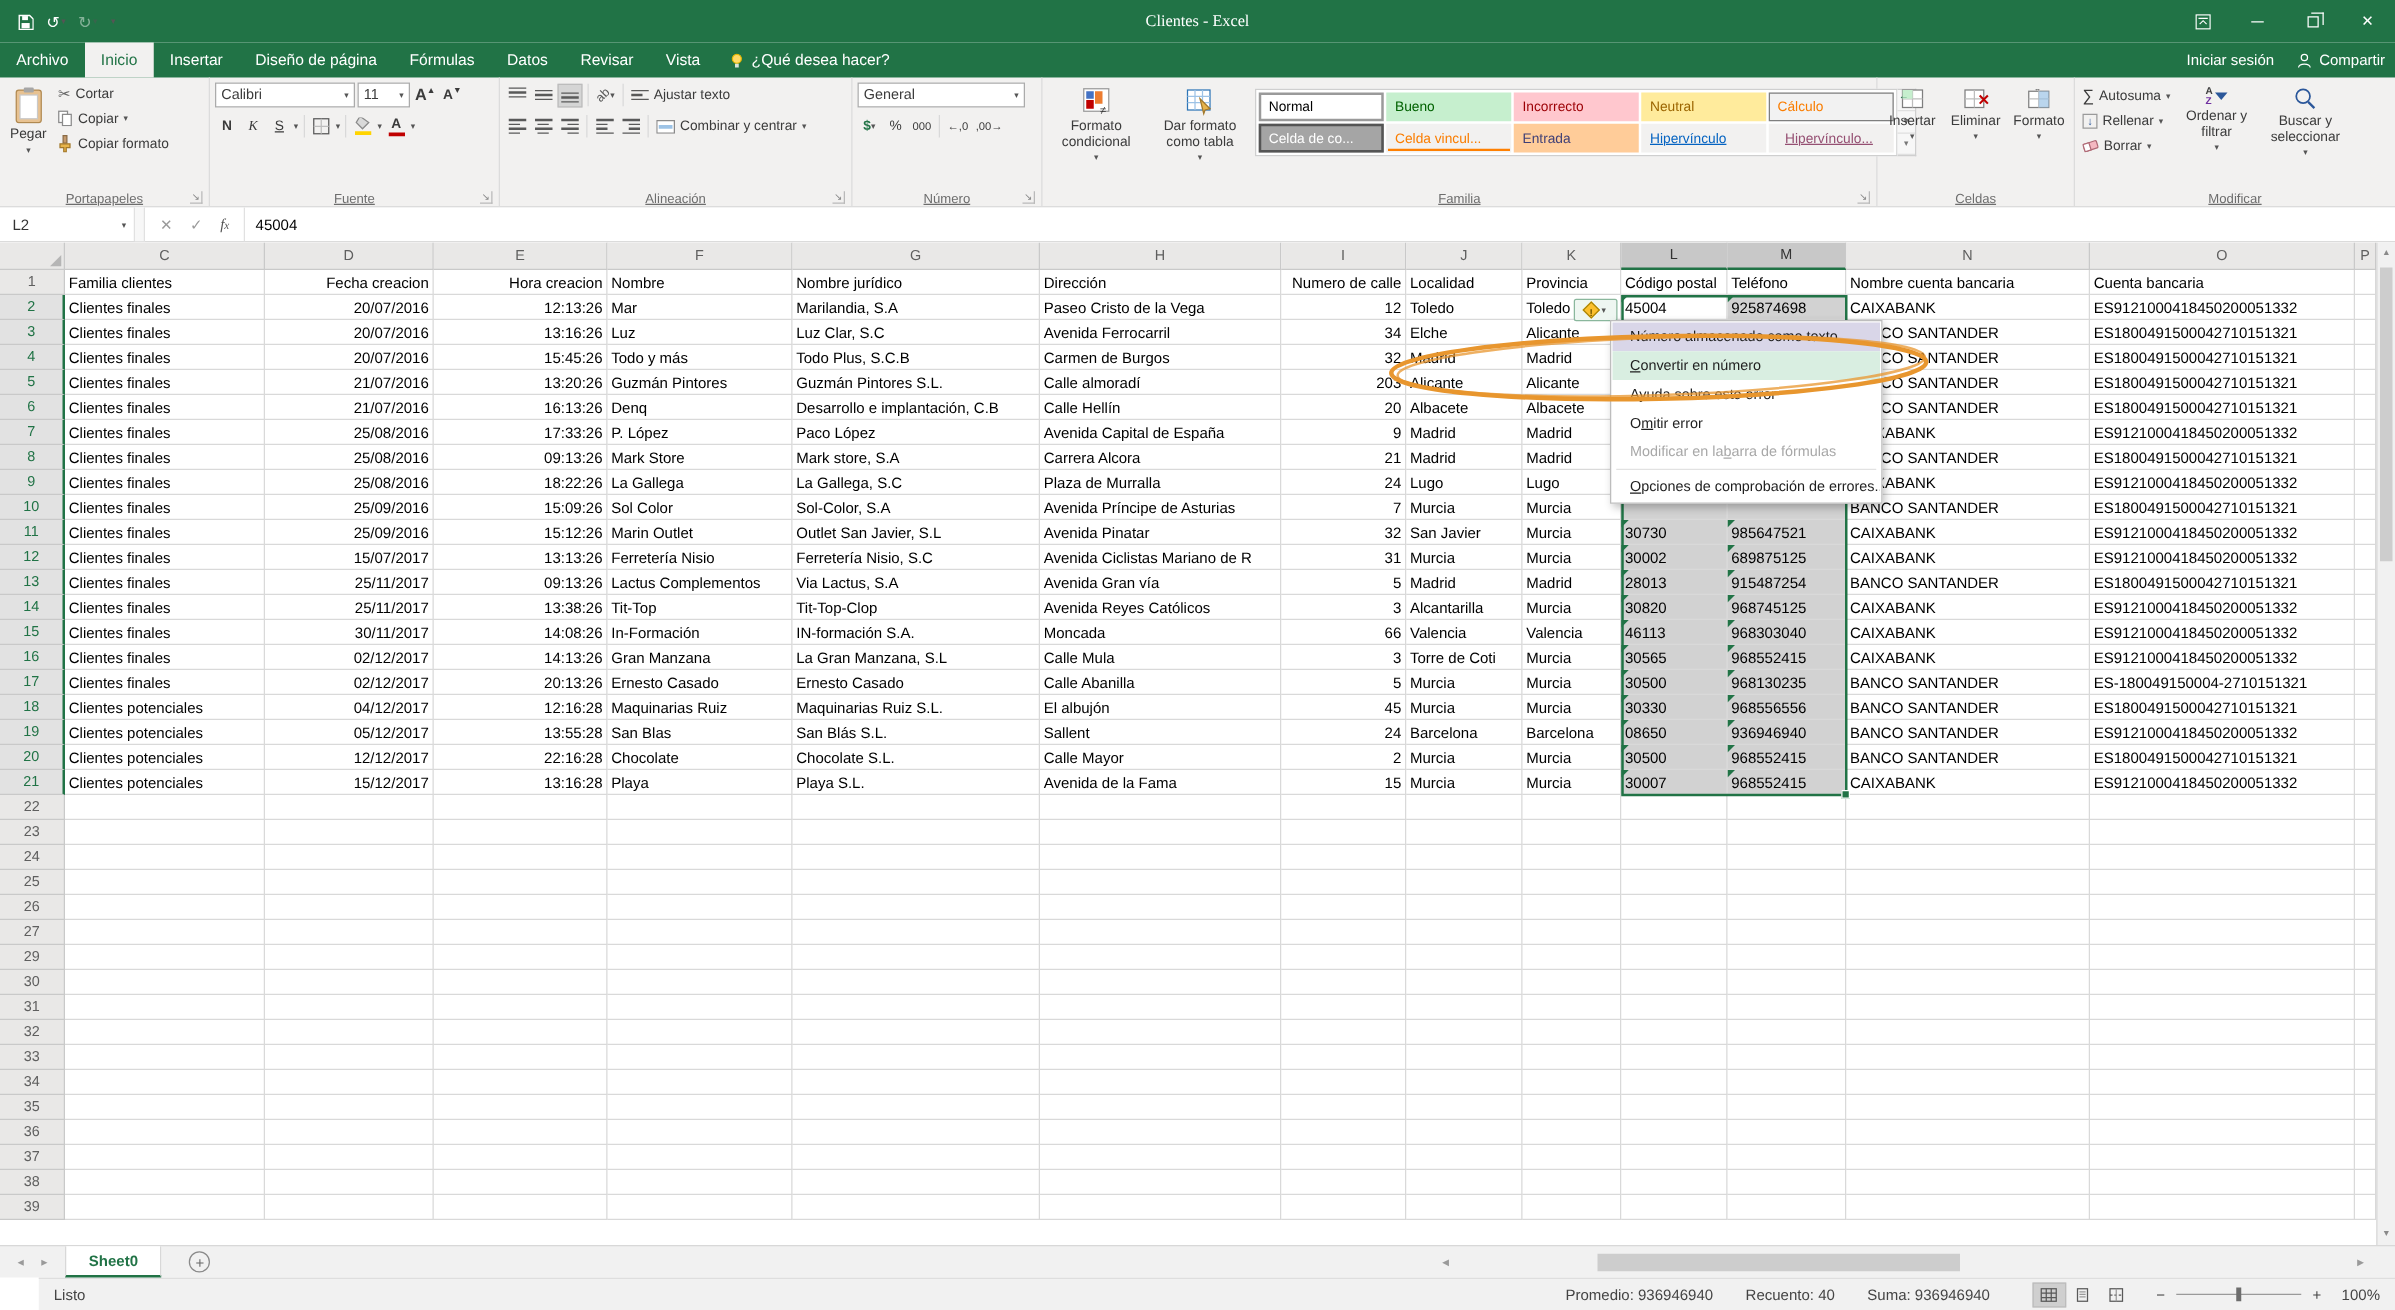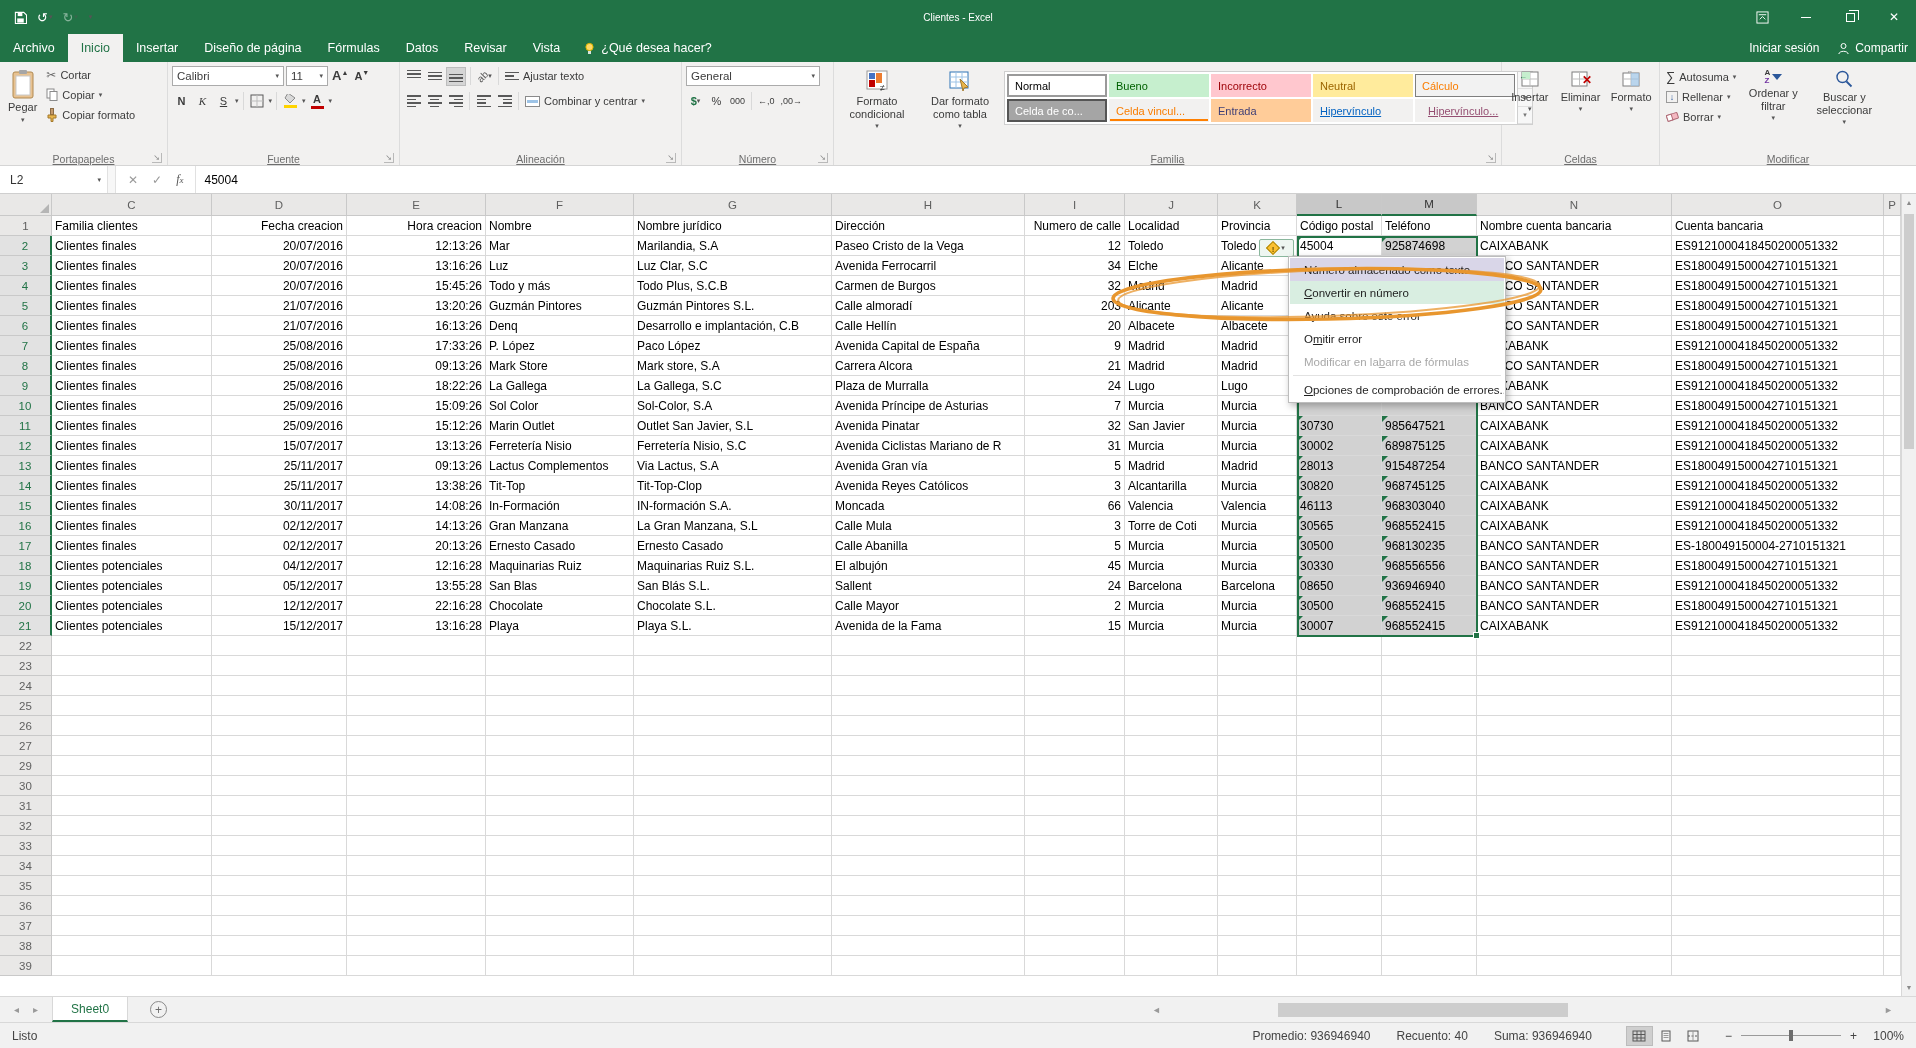--- a/index.html
+++ b/index.html
@@ -8,21 +8,21 @@
     width:1916px; height:1048px; overflow:hidden; background:#fff;
     font-family:"Liberation Sans", sans-serif; color:#333;
     -webkit-font-smoothing:antialiased;
   }
   
   .titlebar { height:34px; background:#217346; display:flex; align-items:center; position:relative; color:#fff; }
   .qat { display:flex; align-items:center; gap:2px; padding-left:10px; }
   .qat-btn { display:flex; align-items:center; justify-content:center; padding:2px 4px; font-size:13px; color:#fff; }
   .qat-btn .dd { font-size:7px; margin-left:1px; }
   .qat-btn.disabled { opacity:.45; }
-  .titlebar-title { position:absolute; left:50%; transform:translateX(-50%); font-size:10px; }
+  .titlebar-title { position:absolute; left:50%; transform:translateX(-50%); font-size:13px;font-family:Liberation Serif, serif; }
   .win-controls { margin-left:auto; display:flex; height:100%; }
   .win-btn { width:44px; height:100%; display:flex; align-items:center; justify-content:center; font-size:12px; }
   .min-glyph { width:10px; height:1px; background:#fff; display:inline-block; }
   .restore-glyph { width:9px; height:9px; border:1px solid #fff; position:relative; display:inline-block; }
   .restore-glyph::before { content:""; position:absolute; left:2px; top:-4px; width:9px; height:9px; border-top:1px solid #fff; border-right:1px solid #fff; }
   
   .tabrow { height:28px; background:#217346; display:flex; align-items:stretch; position:relative; }
   .rtab { padding:0 13px; line-height:28px; font-size:12.5px; color:#fff; white-space:nowrap; }
   .rtab.active { background:#f2f1f0; color:#217346; }
   .tellme { display:flex; align-items:center; gap:5px; color:#fff; font-size:12.5px; padding:0 10px; }
@@ -99,28 +99,28 @@
   .ctx-sep { height:1px; background:#e2e2e2; margin:2px 3px; }
   .annotation { position:absolute; pointer-events:none; z-index:7; }
   
   .vscroll { position:absolute; left:1901px; top:0; width:15px; height:802px; background:#f1f1f1; border-left:1px solid #d8d8d8; }
   .vscroll .arr { height:17px; display:flex; align-items:center; justify-content:center; font-size:7px; color:#8a8a8a; }
   .vscroll .arr.bottom { position:absolute; bottom:0; left:0; width:100%; }
   .vthumb { position:absolute; left:2px; top:20px; width:10px; height:235px; background:#cdcdcd; }
   
   .sheetbar { height:26px; background:#f1f1f1; border-top:1px solid #d8d8d8; display:flex; align-items:stretch; position:relative; font-size:12px; }
   .tabnav { display:flex; align-items:center; gap:14px; padding:0 14px; color:#9a9a9a; font-size:10px; }
-  .sheet-tab { background:#fff; color:#217346; font-weight:normal; padding:0 18px; display:flex; align-items:center; border-right:1px solid #d8d8d8; border-left:1px solid #d8d8d8; border-bottom:2px solid #217346; }
+  .sheet-tab { background:#fff; color:#217346; font-weight:bold; padding:0 18px; display:flex; align-items:center; border-right:1px solid #d8d8d8; border-left:1px solid #d8d8d8; border-bottom:2px solid #217346; }
   .add-sheet { width:17px; height:17px; border:1px solid #8a8a8a; border-radius:50%; color:#6a6a6a; display:flex; align-items:center; justify-content:center; font-size:12px; margin:auto 0 auto 22px; }
   .hscroll-left { position:absolute; left:1152px; top:0; height:100%; display:flex; align-items:center; color:#9a9a9a; font-size:9px; gap:8px; }
   .htrack { position:absolute; left:1190px; top:6px; width:690px; height:14px; background:#f1f1f1; }
   .hthumb { position:absolute; left:88px; top:0; width:290px; height:14px; background:#cdcdcd; }
   .hscroll-right { position:absolute; left:1884px; top:0; height:100%; display:flex; align-items:center; color:#9a9a9a; font-size:9px; }
   
-  .statusbar { height:26px; background:#f1f1f1; border-top:1px solid #d8d8d8; display:flex; align-items:center; font-size:12px; color:#444; }
+  .statusbar { height:26px; background:#f1f1f1; border-top:1px solid #d8d8d8; display:flex; align-items:center; font-size:12px; color:#444;margin-left:31px; }
   .status-mode { margin-left:12px; }
   .status-right { margin-left:auto; display:flex; align-items:center; }
   .stats { display:flex; gap:26px; margin-right:34px; }
   .viewbtns { display:flex; margin-right:18px; }
   .viewbtn { width:27px; height:20px; display:flex; align-items:center; justify-content:center; }
   .viewbtn.pressed { background:#cfcfcf; }
   .zoomctl { display:flex; align-items:center; gap:9px; margin-right:12px; }
   .zoomtrack { width:100px; height:1px; background:#9a9a9a; position:relative; }
   .zoomthumb { position:absolute; left:48px; top:-5px; width:4px; height:11px; background:#6d6d6d; }
   .zoomlabel { width:38px; text-align:right; }

